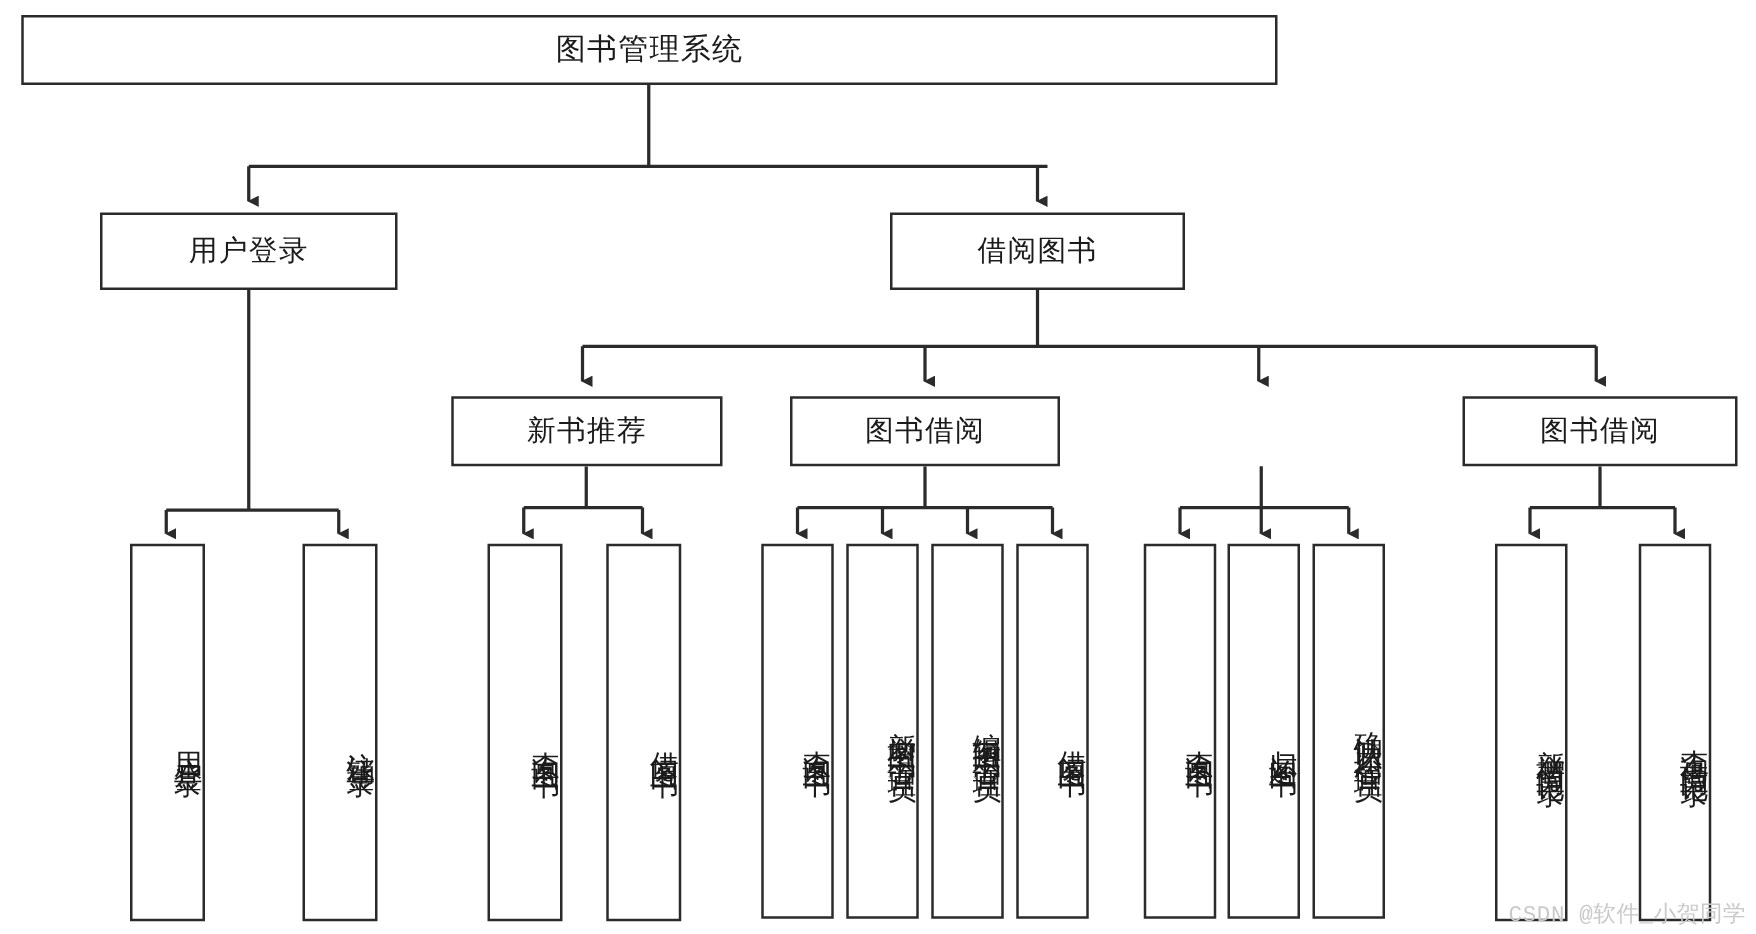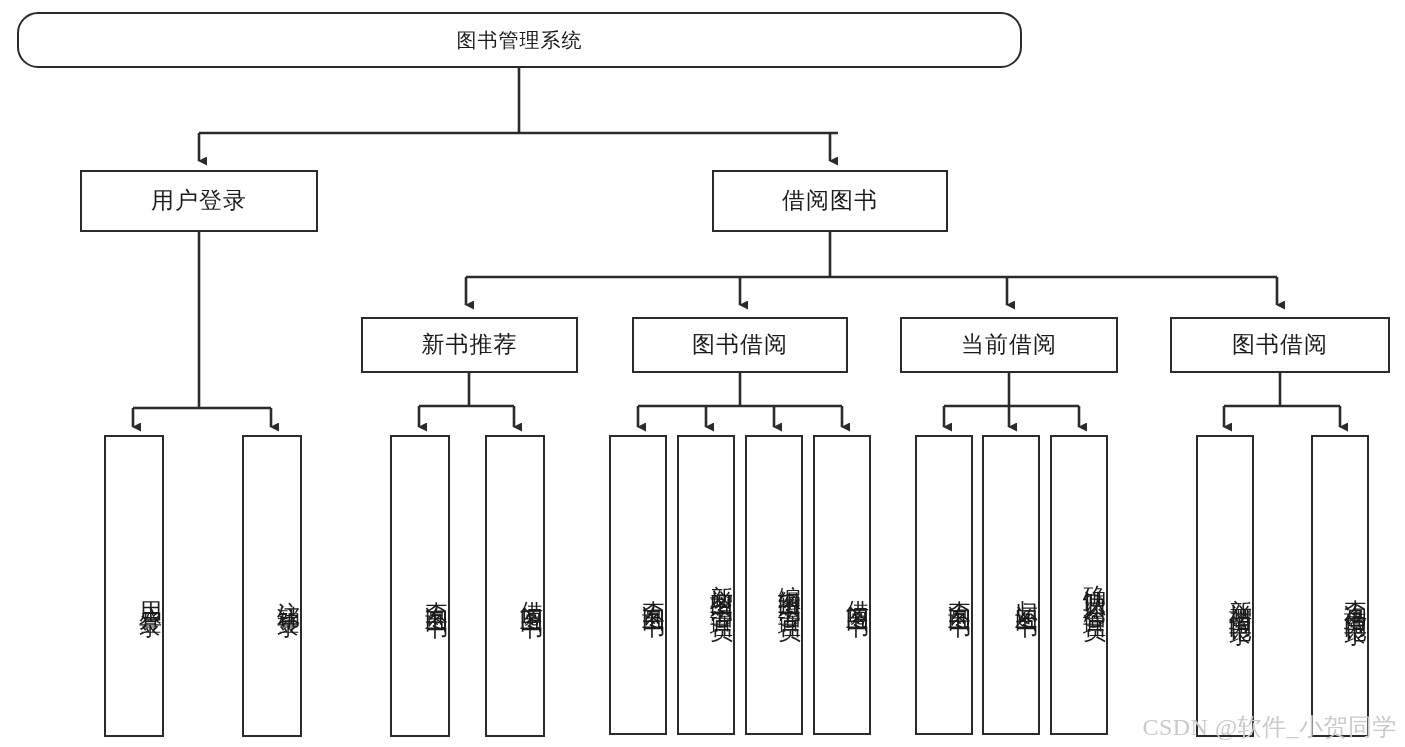--- a/index.html
+++ b/index.html
@@ -22,21 +22,21 @@
     display:flex;
     align-items:center;
     justify-content:center;
     color:#1b1b1b;
   }
   .node.horiz{
     font-size:23px;
     letter-spacing:1px;
     line-height:1.1;
   }
-  .node.root{font-size:20px;border-radius:21px;}
+  .node.root{font-size:24px;}
   .node.vert{
     font-size:23px;
     writing-mode:vertical-rl;
     text-orientation:upright;
     align-items:flex-start;
     justify-content:center;
     padding-top:14px;
     letter-spacing:5px;
     line-height:1.0;
   }
@@ -45,25 +45,25 @@
     text-orientation:upright;
     display:block;
     white-space:nowrap;
   }
 
   
   #watermark{
     position:absolute;
     right:8px;
     bottom:4px;
-    font-size:24px;
+    font-size:18px;
     color:#c9c9c9;
     letter-spacing:0.5px;
     white-space:nowrap;
-    font-family:Liberation Serif, serif;
+    font-family:Liberation Mono, monospace;
     margin-left:15px;
   }
 </style>
 </head>
 <body>
 
 <div id="canvas">
 
   <svg id="wires" viewBox="0 0 1405 747" xmlns="http://www.w3.org/2000/svg">
     <defs>
@@ -125,23 +125,20 @@
   <div class="node horiz" style="left:712px;top:170px;width:236px;height:62px;">
     <span>借阅图书</span>
   </div>
 
   <div class="node horiz" style="left:632px;top:317px;width:216px;height:56px;">
     <span>图书借阅</span>
   </div>
   <div class="node horiz" style="left:361px;top:317px;width:217px;height:56px;">
     <span>新书推荐</span>
   </div>
-  <div class="node horiz" style="left:900px;top:317px;width:218px;height:56px;">
-    <span>当前借阅</span>
-  </div>
   <div class="node horiz" style="left:1170px;top:317px;width:220px;height:56px;">
     <span>图书借阅</span>
   </div>
 
   <div class="node vert" style="left:104px;top:435px;width:60px;height:302px;">
     <span>用户登录</span>
   </div>
   <div class="node vert" style="left:242px;top:435px;width:60px;height:302px;">
     <span>注销登录</span>
   </div>

